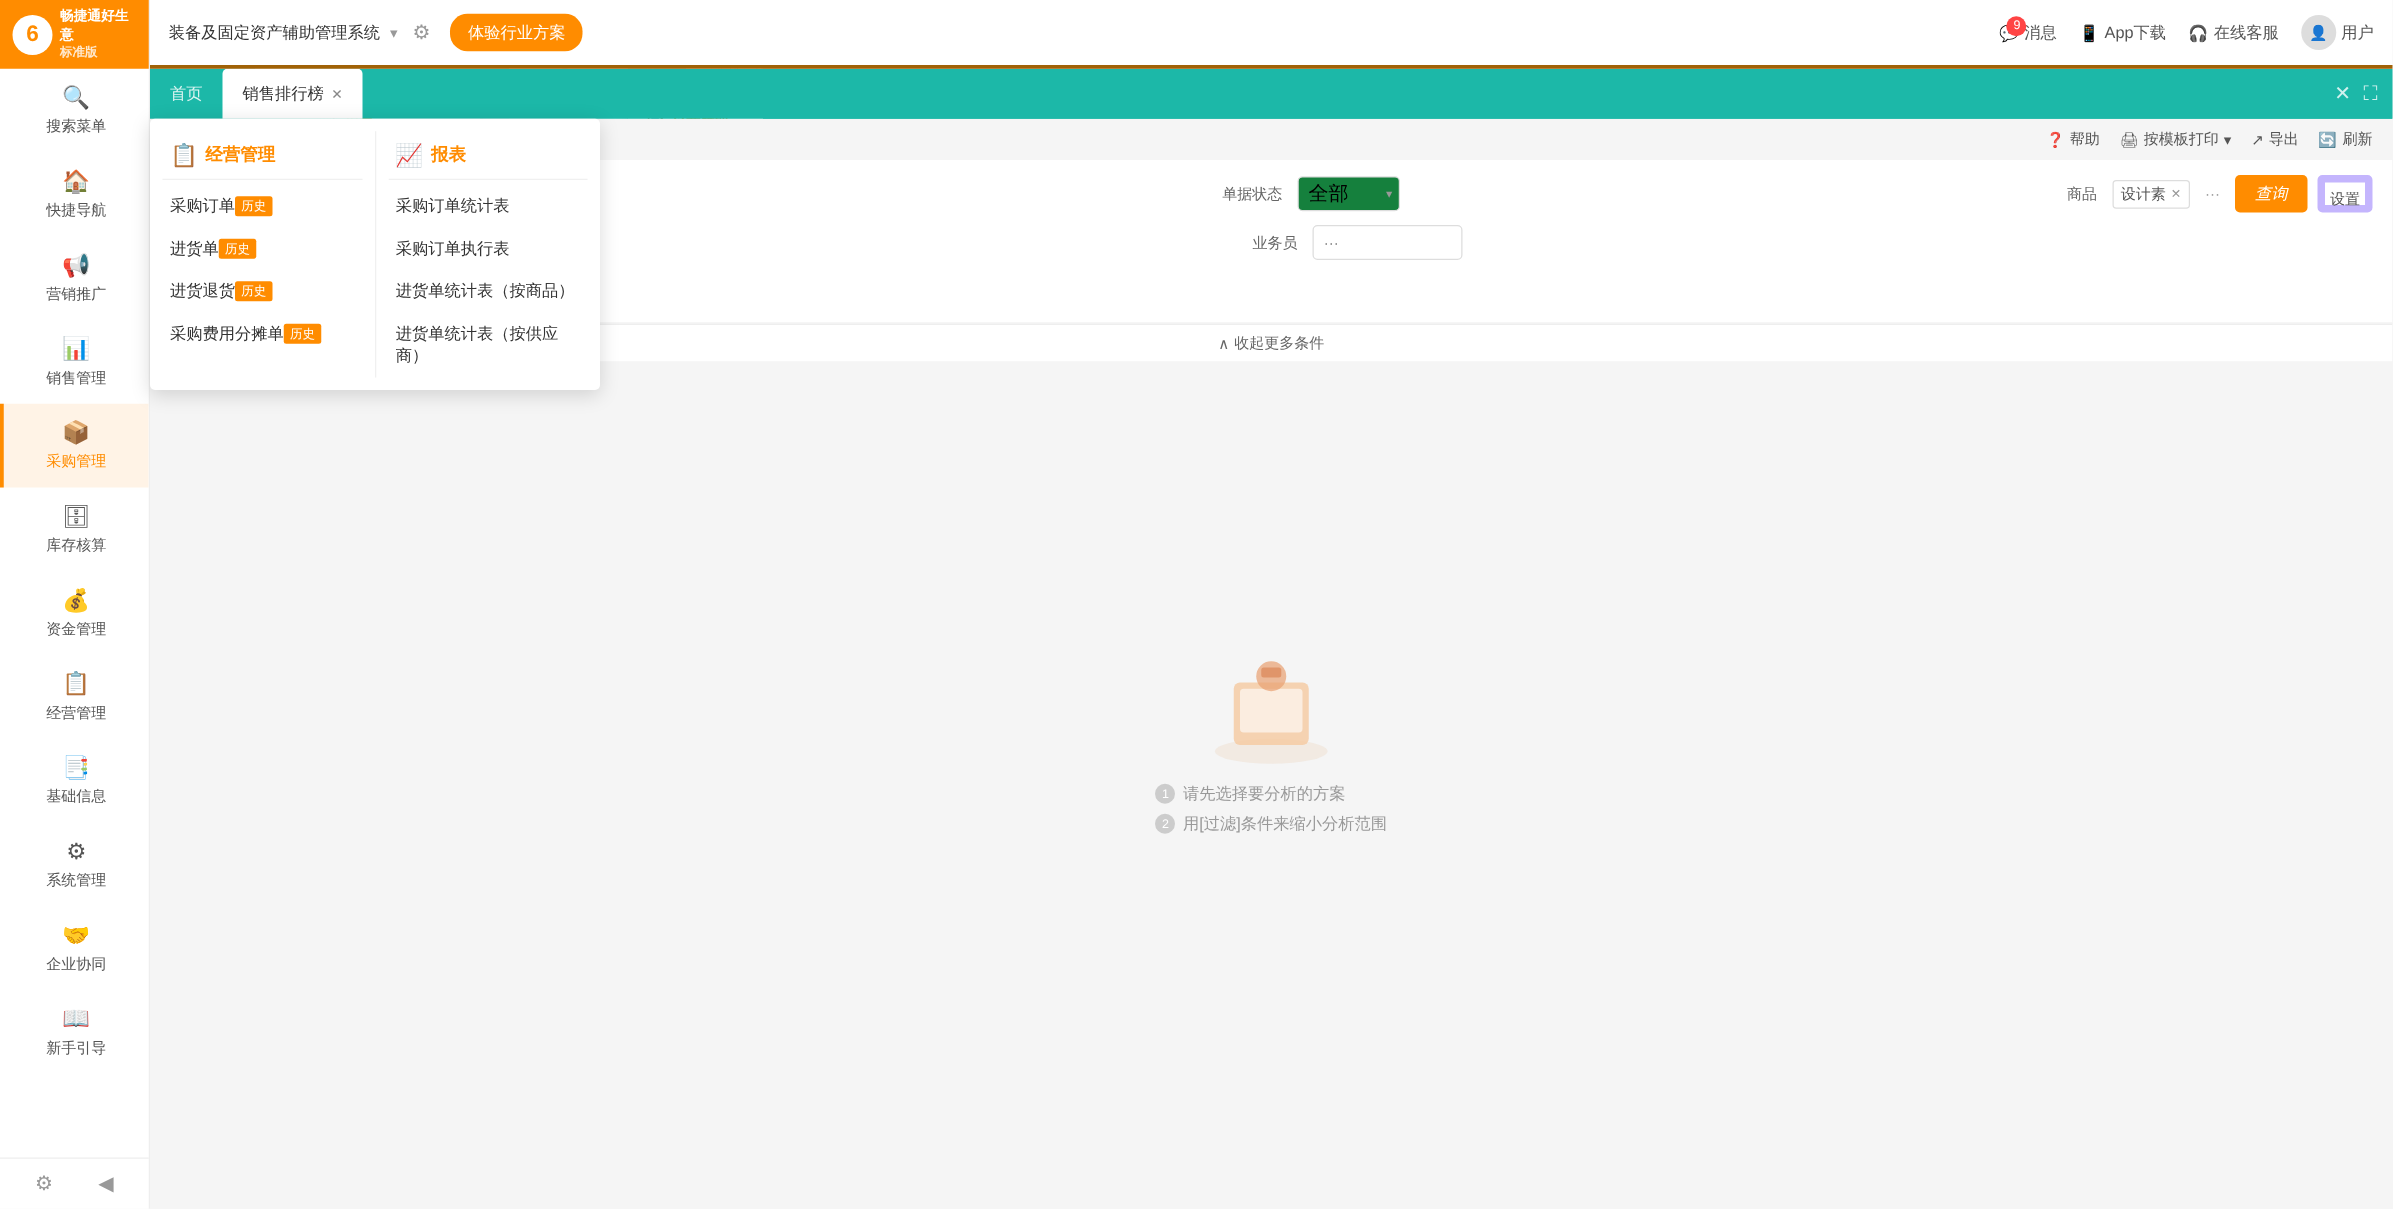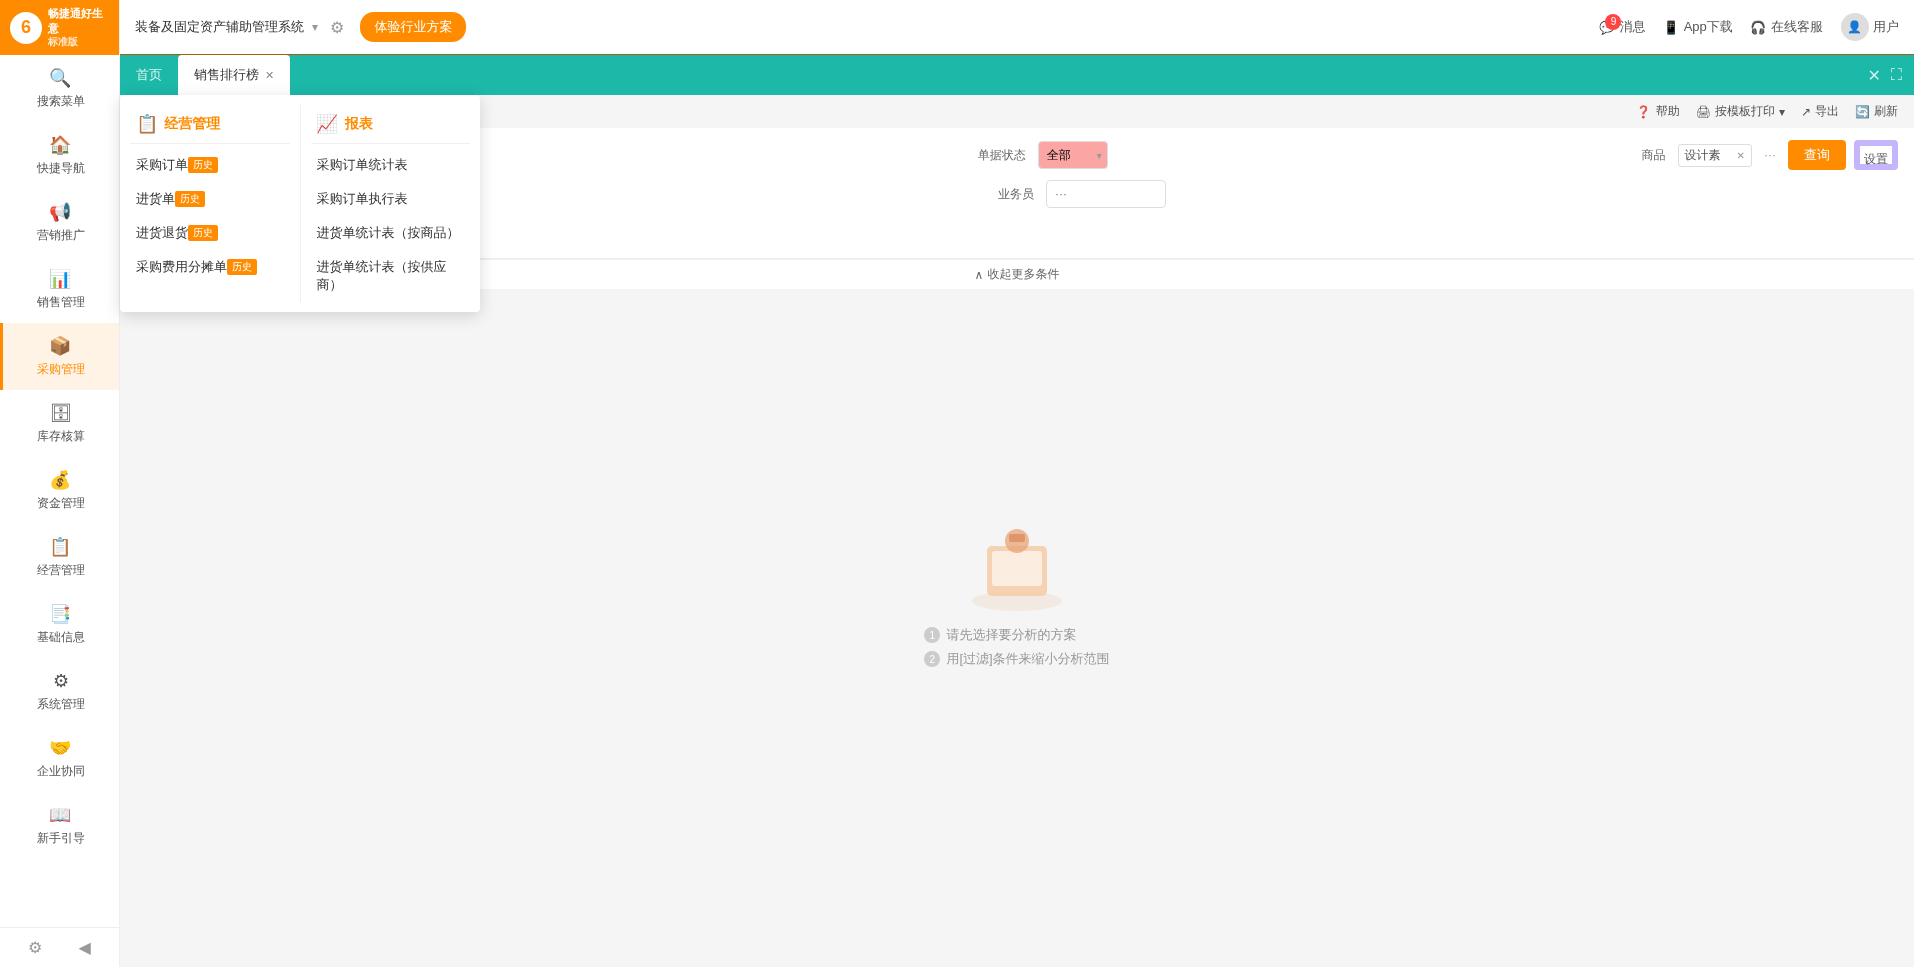--- a/index.html
+++ b/index.html
@@ -60,21 +60,21 @@
       border-top: 1px solid #eee;
     }
     .sidebar-footer span { font-size: 16px; color: #999; cursor: pointer; }
 
     
     .top-header {
       position: fixed;
       left: 120px; top: 0;
       right: 0; height: 55px;
       background: #fff;
-      border-bottom: 1px solid #a16207;
+      border-bottom: 3px solid #a16207;
       display: flex;
       align-items: center;
       padding: 0 15px;
       z-index: 99;
     }
     .header-system-name {
       font-size: 13px;
       color: #333;
       margin-right: 8px;
     }
@@ -210,23 +210,23 @@
       border-radius: 3px;
       padding: 2px 8px;
       font-size: 12px;
       color: #555;
       cursor: pointer;
     }
     .filter-select {
       border: 1px solid #ddd;
       border-radius: 4px;
       padding: 4px 24px 4px 8px;
-      font-size: 12px;
+      font-size: 16px;
       height: 28px;
-      background: #fca5a5;
+      background: #15803d;
       appearance: none;
       position: relative;
     }
     .filter-select-wrap {
       position: relative;
       display: inline-block;
     }
     .filter-select-wrap::after {
       content: '▾';
       position: absolute;
@@ -241,38 +241,39 @@
     .filter-ellipsis { font-size: 12px; color: #999; cursor: pointer; }
     .filter-tag-chip {
       display: inline-flex;
       align-items: center;
       background: #fff;
       border: 1px solid #ddd;
       border-radius: 3px;
       padding: 2px 6px;
       font-size: 12px;
       color: #555;
-      gap: 16px;
+      gap: 4px;
     }
     .filter-tag-chip .chip-close { cursor: pointer; color: #999; font-size: 10px; }
     .action-btns {
       margin-left: auto;
       display: flex;
       align-items: center;
       gap: 8px;
     }
     .btn-primary {
       background: #ff8c00;
       color: #fff;
       border: none;
       border-radius: 4px;
       padding: 5px 16px;
       font-size: 13px;
       cursor: pointer;
       height: 30px;
+      font-style: italic;
     }
     .btn-secondary {
       background: #fff;
       color: #555;
       border: 6px solid #c4b5fd;
       border-radius: 4px;
       padding: 5px 4px;
       font-size: 12px;
       cursor: pointer;
       height: 30px;

